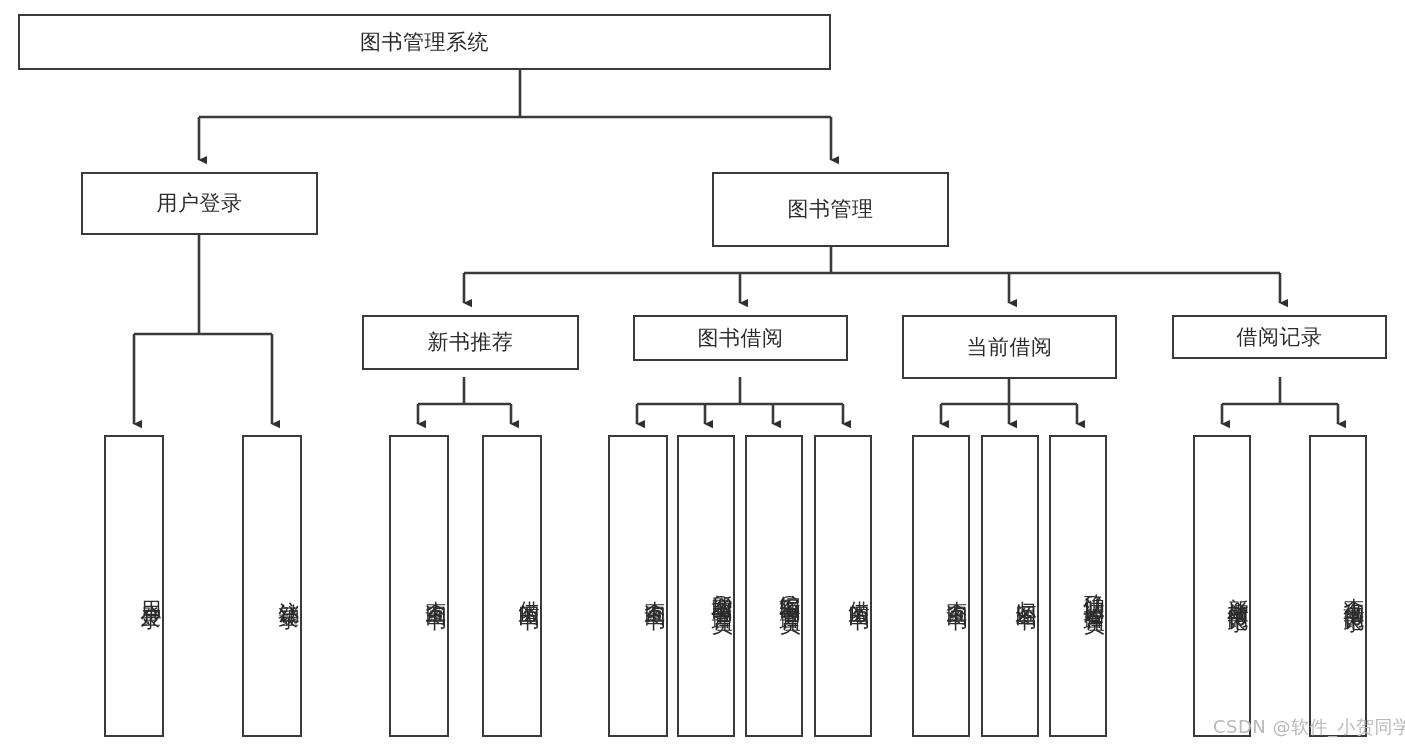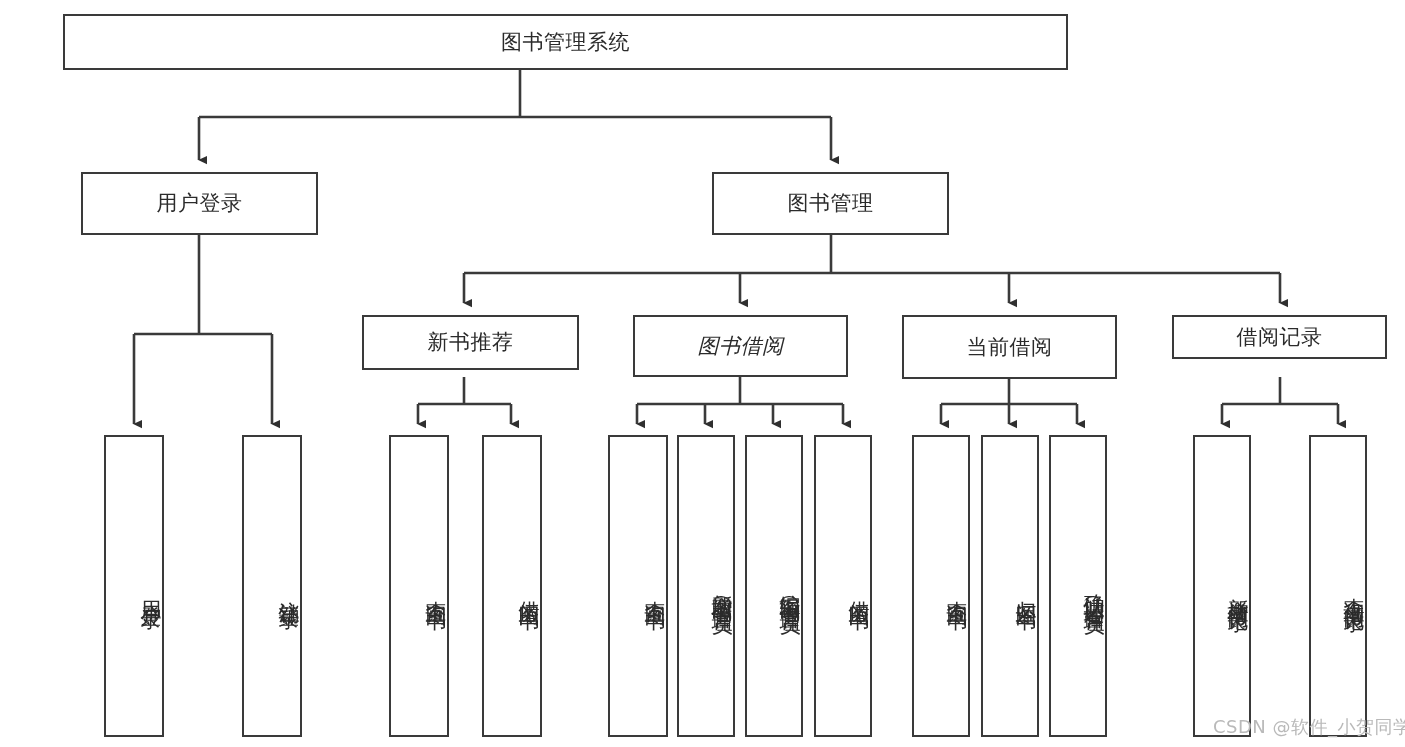--- a/index.html
+++ b/index.html
@@ -122,37 +122,37 @@
     </g>
 
     <g stroke="#3a3a3a" stroke-width="2.6" fill="none">
       <path d="M 1280 377 L 1280 404"></path>
       <path d="M 1222 404 L 1338 404"></path>
       <path d="M 1222 404 L 1222 424" marker-end="url(#arrowhead)"></path>
       <path d="M 1338 404 L 1338 424" marker-end="url(#arrowhead)"></path>
     </g>
   </svg>
 
-  <div class="node-box horizontal" style="left:18px; top:14px; width:1005px; height:56px;margin-left:45px;">
+  <div class="node-box horizontal" style="left:18px; top:14px; width:813px; height:56px;">
     <span class="node-label">图书管理系统</span>
   </div>
 
   <div class="node-box horizontal" style="left:81px; top:172px; width:237px; height:63px;">
     <span class="node-label">用户登录</span>
   </div>
 
-  <div class="node-box horizontal" style="left:712px; top:172px; width:237px; height:63px;">
+  <div class="node-box horizontal" style="left:712px; top:172px; width:237px; height:75px;">
     <span class="node-label">图书管理</span>
   </div>
 
   <div class="node-box horizontal" style="left:362px; top:315px; width:217px; height:55px;">
     <span class="node-label">新书推荐</span>
   </div>
 
-  <div class="node-box horizontal" style="left:633px; top:315px; width:215px; height:62px;font-style:italic;">
+  <div class="node-box horizontal" style="left:633px; top:315px; width:215px; height:46px;">
     <span class="node-label">图书借阅</span>
   </div>
 
   <div class="node-box horizontal" style="left:902px; top:315px; width:215px; height:64px;">
     <span class="node-label">当前借阅</span>
   </div>
 
   <div class="node-box horizontal" style="left:1172px; top:315px; width:215px; height:44px;">
     <span class="node-label">借阅记录</span>
   </div>

